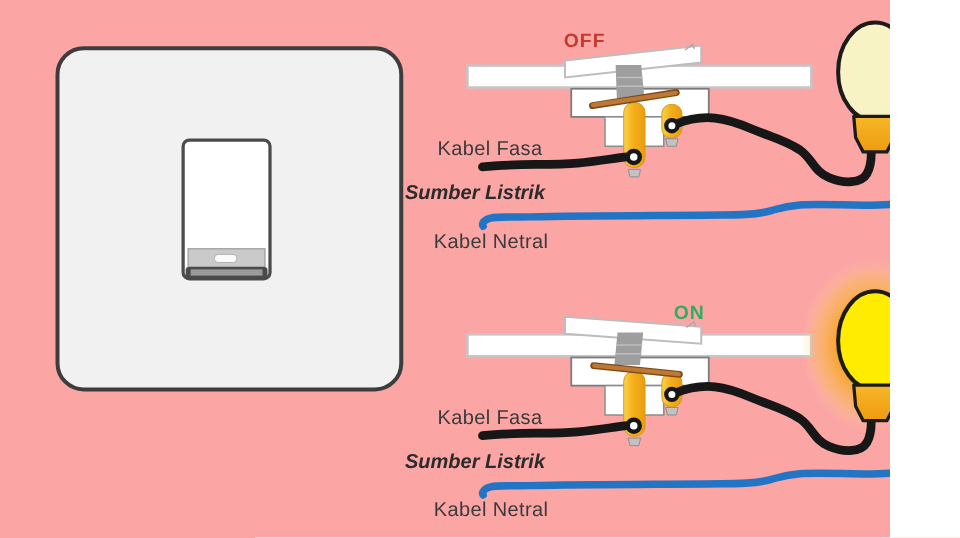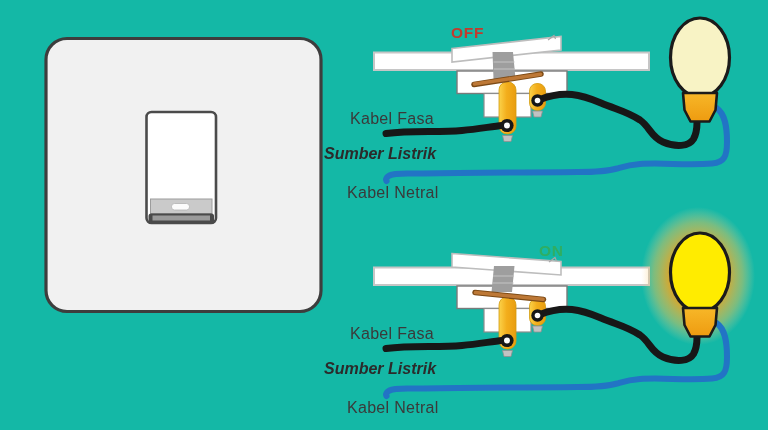--- a/index.html
+++ b/index.html
@@ -1,16 +1,16 @@
 <!DOCTYPE html>
 <html><head>
 <meta charset="utf-8">
 <style>
   html,body{margin:0;padding:0;background:#ffffff;}
-  .stage{position:relative;width:768px;height:430px;background:#14b8a6;overflow:hidden;}
+  .stage{position:relative;width:712px;height:430px;background:#fca5a5;overflow:hidden;}
   svg{display:block;}
   .lbl{font-family:"Liberation Sans",sans-serif;font-size:16px;fill:#3a3a3a;letter-spacing:.3px;}
   .lbl-src{font-family:"Liberation Sans",sans-serif;font-size:16px;font-weight:bold;font-style:italic;fill:#2b2b2b;}
   .state{font-family:"Liberation Sans",sans-serif;font-size:15.5px;font-weight:bold;letter-spacing:.8px;}
 </style>
 </head>
 <body>
 
 <div class="stage">
 <svg viewBox="0 0 768 430" width="768" height="430" xmlns="http://www.w3.org/2000/svg">

